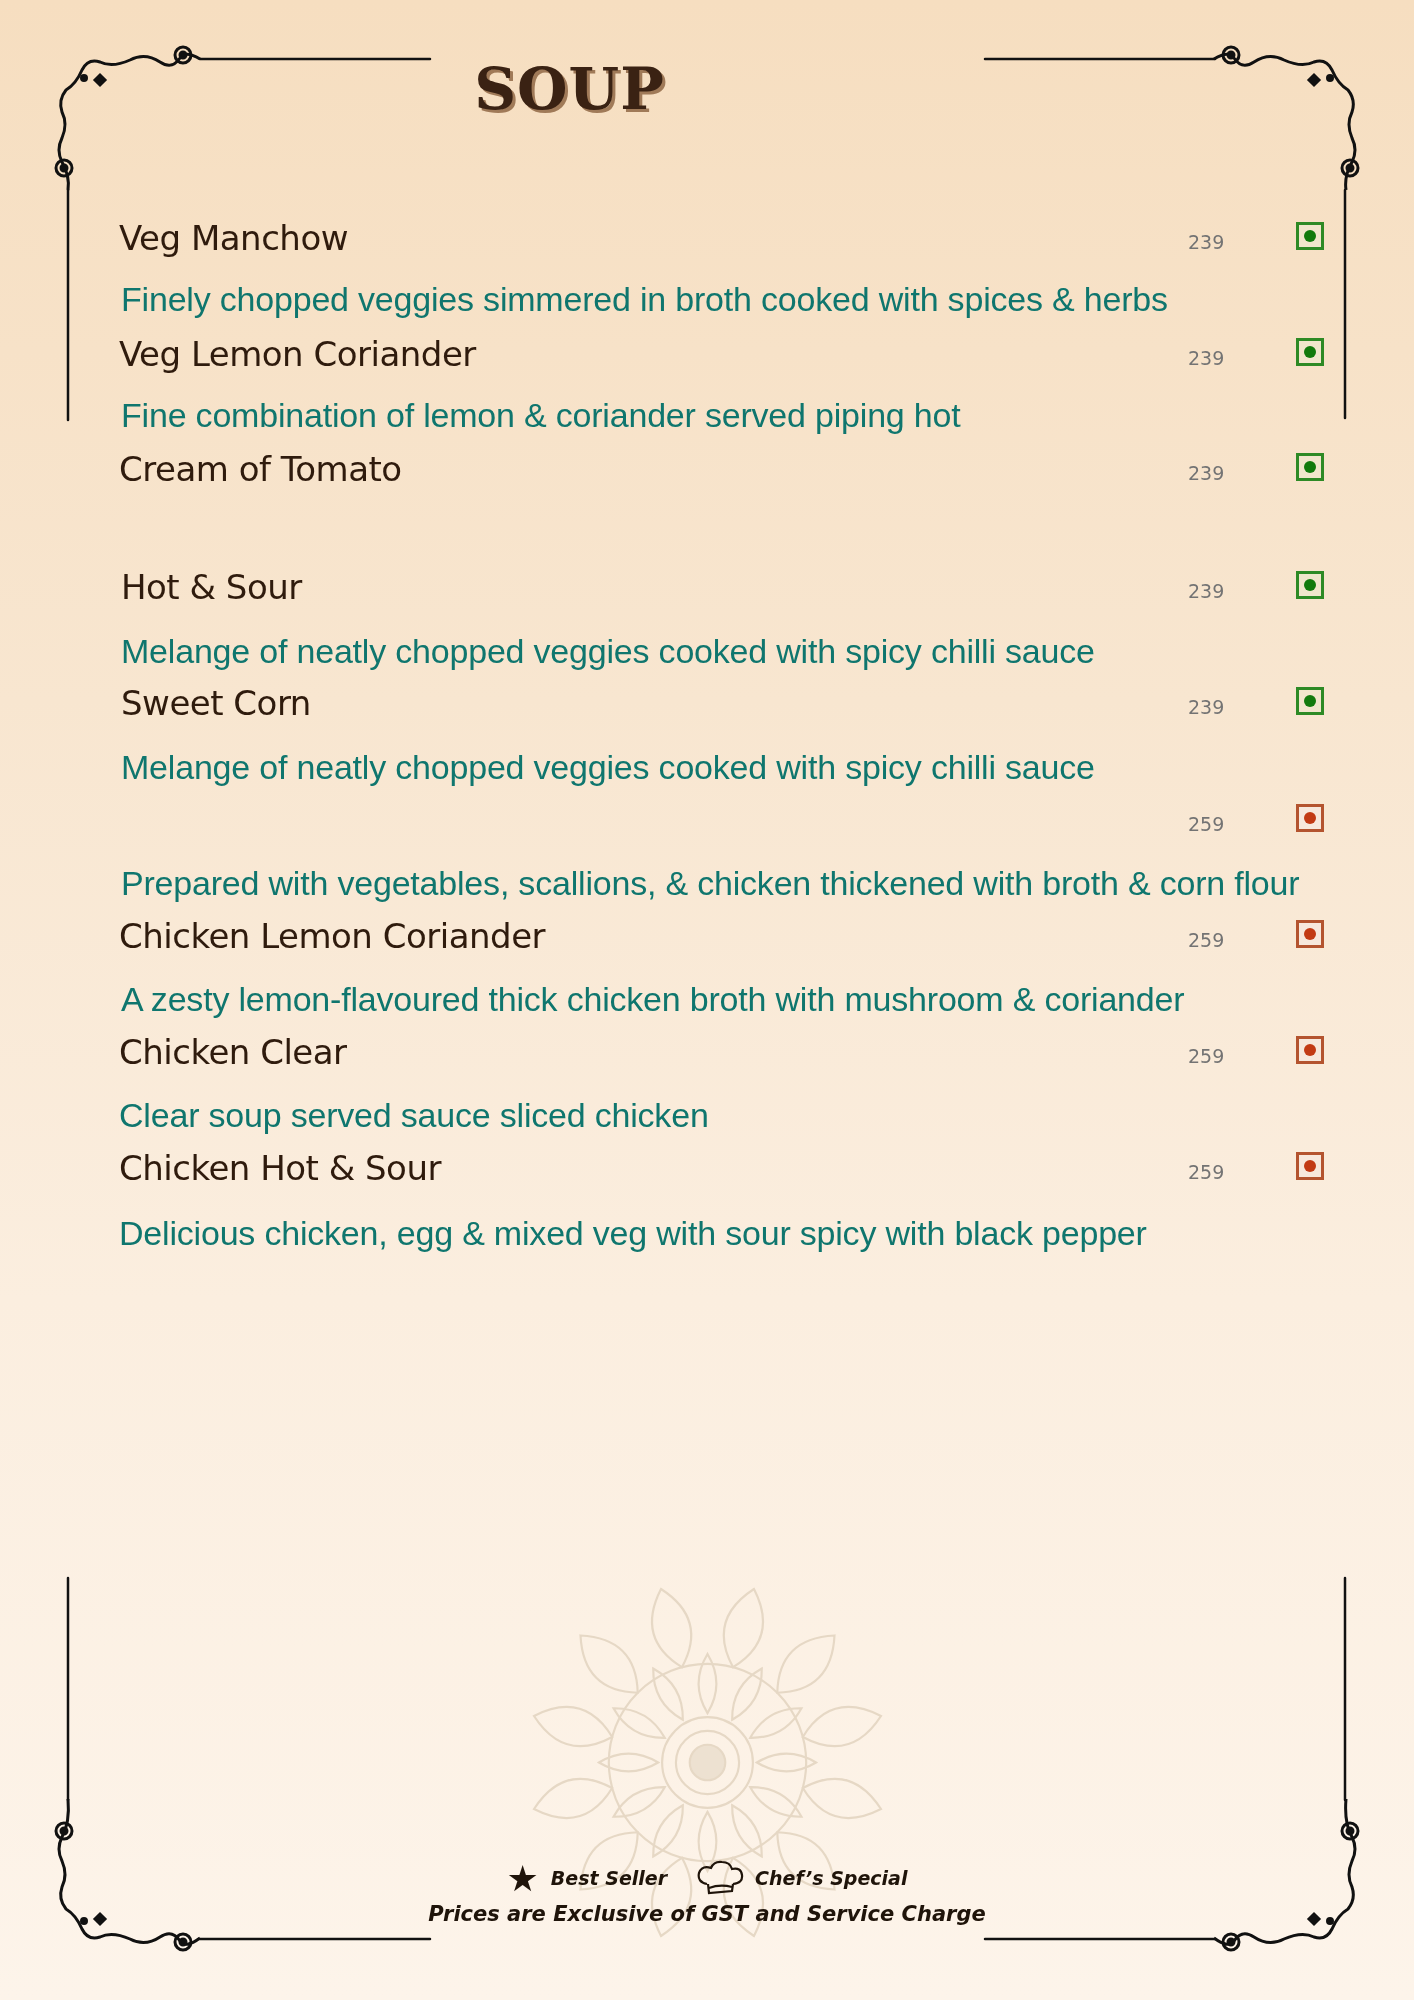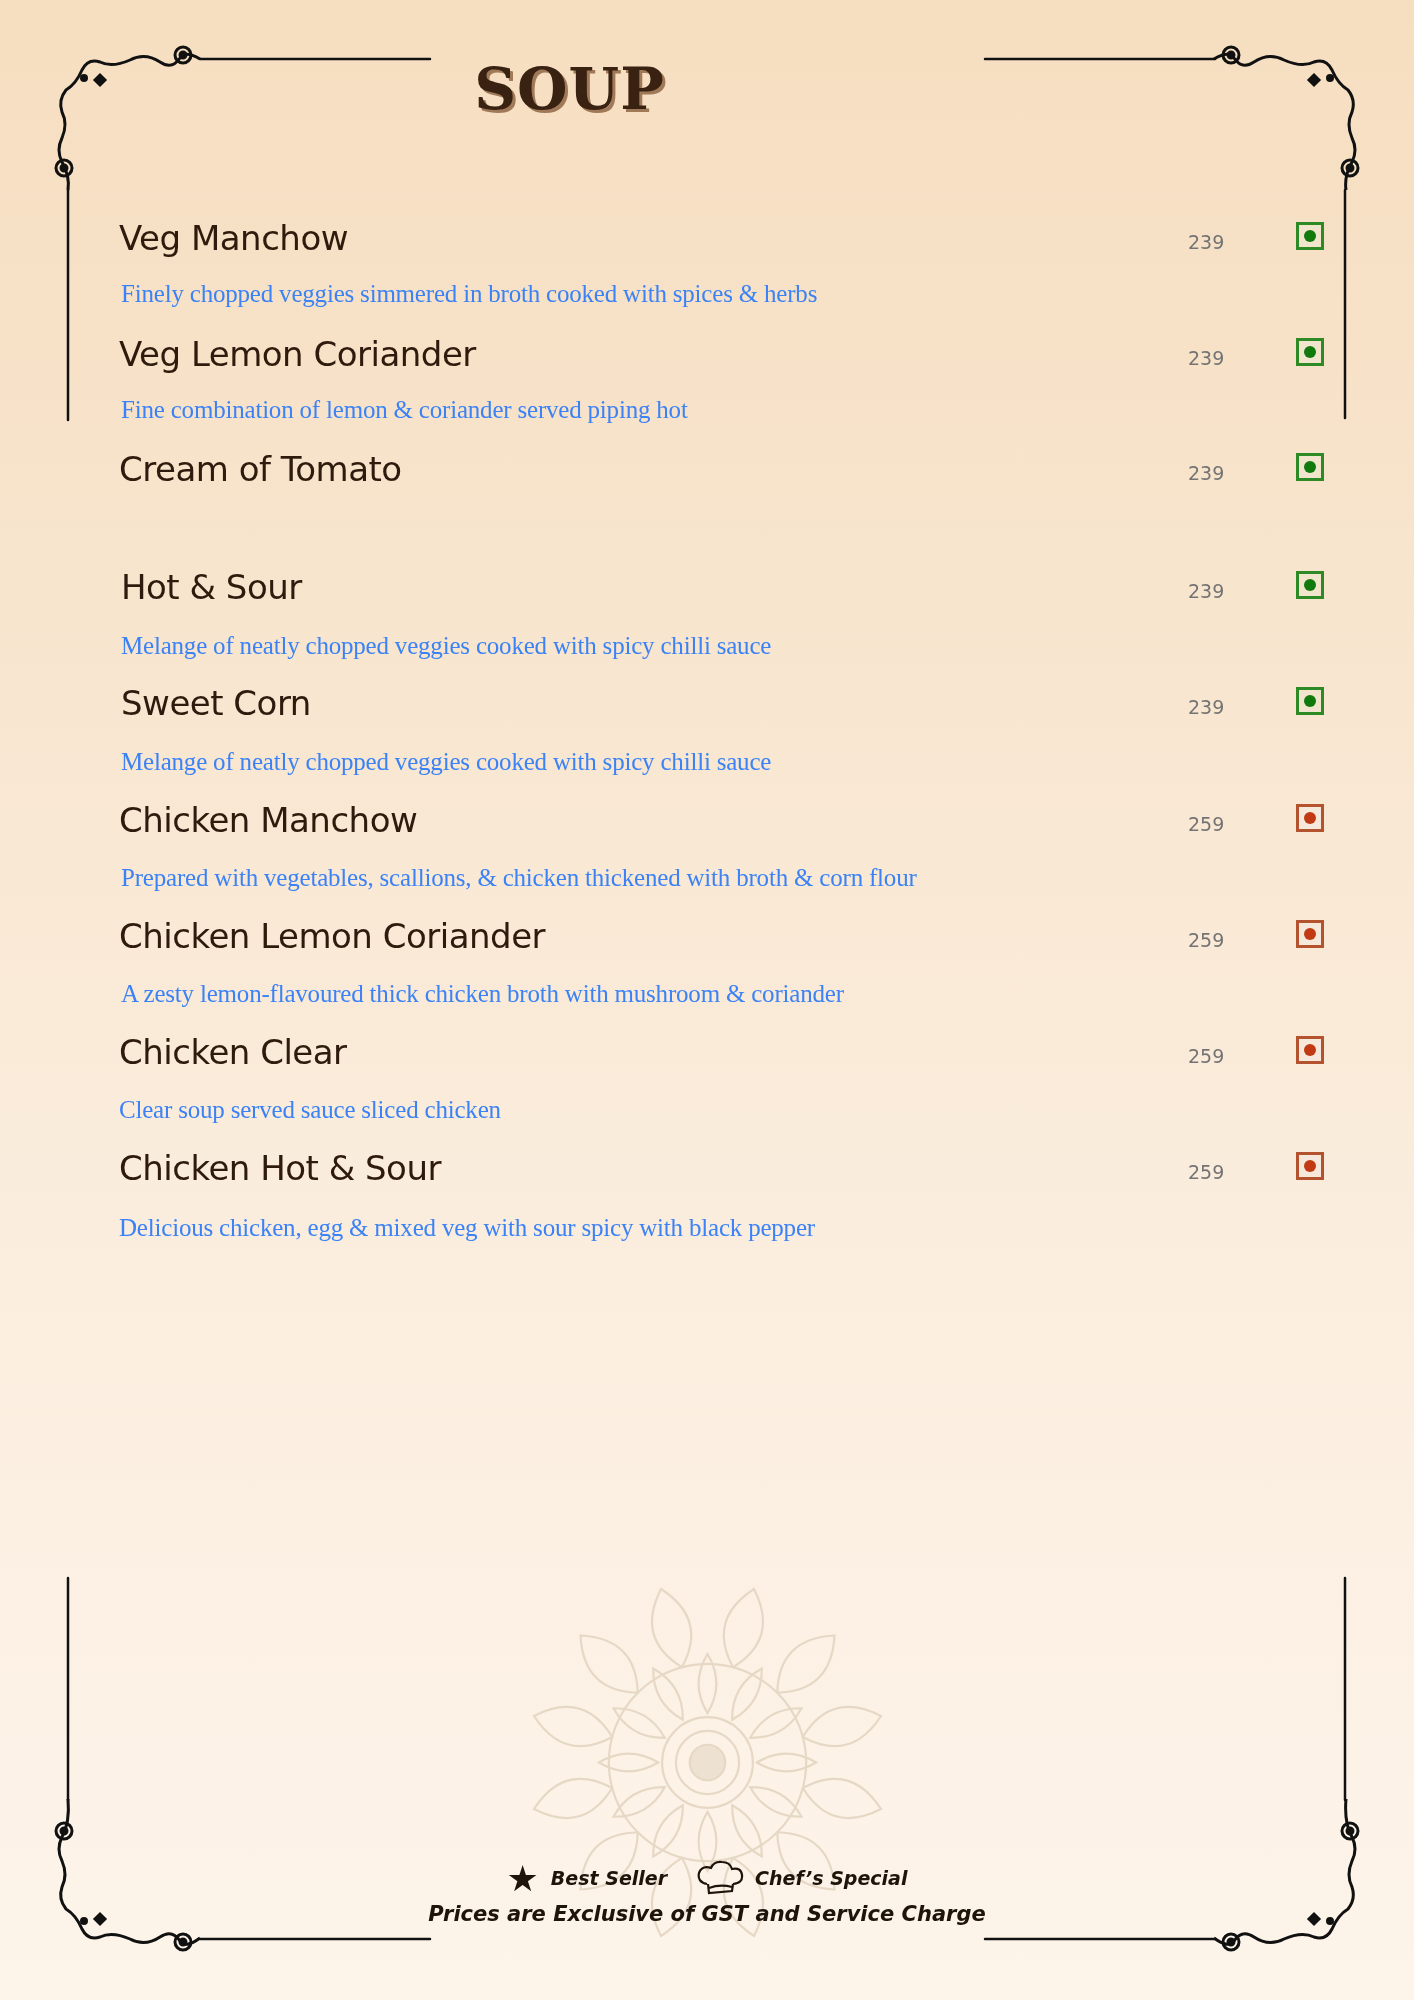--- a/index.html
+++ b/index.html
@@ -18,21 +18,21 @@
   }
   .menu { position: absolute; left: 0; top: 0; width: 1414px; }
   .item { position: absolute; left: 119px; width: 1220px; height: 116px; }
   .item-name {
     position: absolute; left: 0; top: 0;
     font-family: "DejaVu Sans", sans-serif; font-weight: normal; font-size: 34px;
     color: #2f1b0d; letter-spacing: -0.5px; white-space: nowrap;
   }
   .item-desc {
     position: absolute; left: 2px; top: 62px;
-    font-family: Liberation Serif, serif; font-size: 25px; color: #3b82f6;
+    font-family: Liberation Sans, sans-serif; font-size: 34px; color: #0f766e;
     letter-spacing: -0.2px; white-space: nowrap;
   }
   .item-price {
     position: absolute; left: 1069px; top: 13px;
     font-family: "DejaVu Sans", sans-serif; font-size: 19px; color: #737373;
   }
   .diet {
     position: absolute; left: 1177px; top: 4px; width: 28px; height: 28px;
     box-sizing: border-box; border: 3px solid #2e8a25; background: #f1e6cc;
   }
@@ -137,21 +137,20 @@
     <div class="item-price">239</div>
     <div class="diet veg"></div>
   </div>
   <div class="item" style="top:683px">
     <div class="item-name" style="left:2px">Sweet Corn</div>
     <div class="item-desc" style="top:65px">Melange of neatly chopped veggies cooked with spicy chilli sauce</div>
     <div class="item-price">239</div>
     <div class="diet veg"></div>
   </div>
   <div class="item" style="top:800px">
-    <div class="item-name">Chicken Manchow</div>
     <div class="item-desc" style="top:64px">Prepared with vegetables, scallions, &amp; chicken thickened with broth &amp; corn flour</div>
     <div class="item-price">259</div>
     <div class="diet nonveg"></div>
   </div>
   <div class="item" style="top:916px">
     <div class="item-name">Chicken Lemon Coriander</div>
     <div class="item-desc" style="top:64px">A zesty lemon-flavoured thick chicken broth with mushroom &amp; coriander</div>
     <div class="item-price">259</div>
     <div class="diet nonveg"></div>
   </div>

